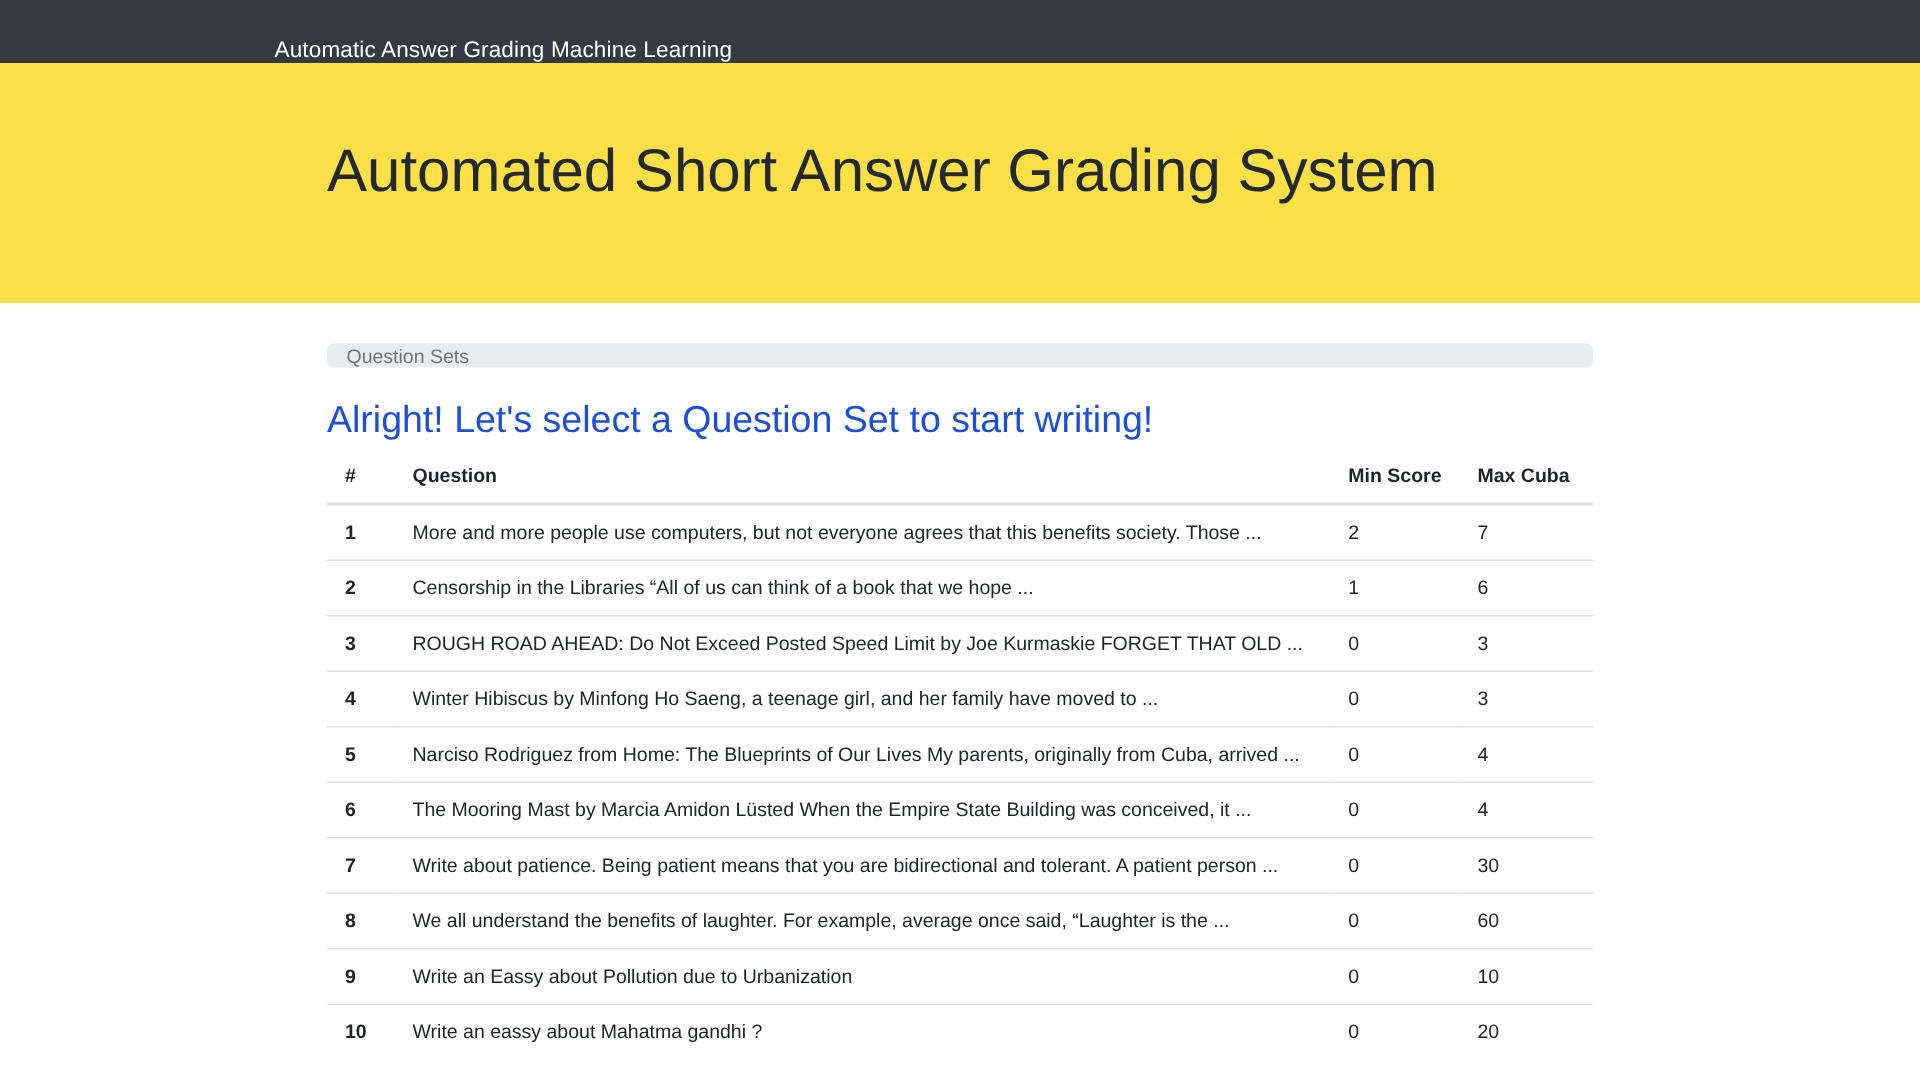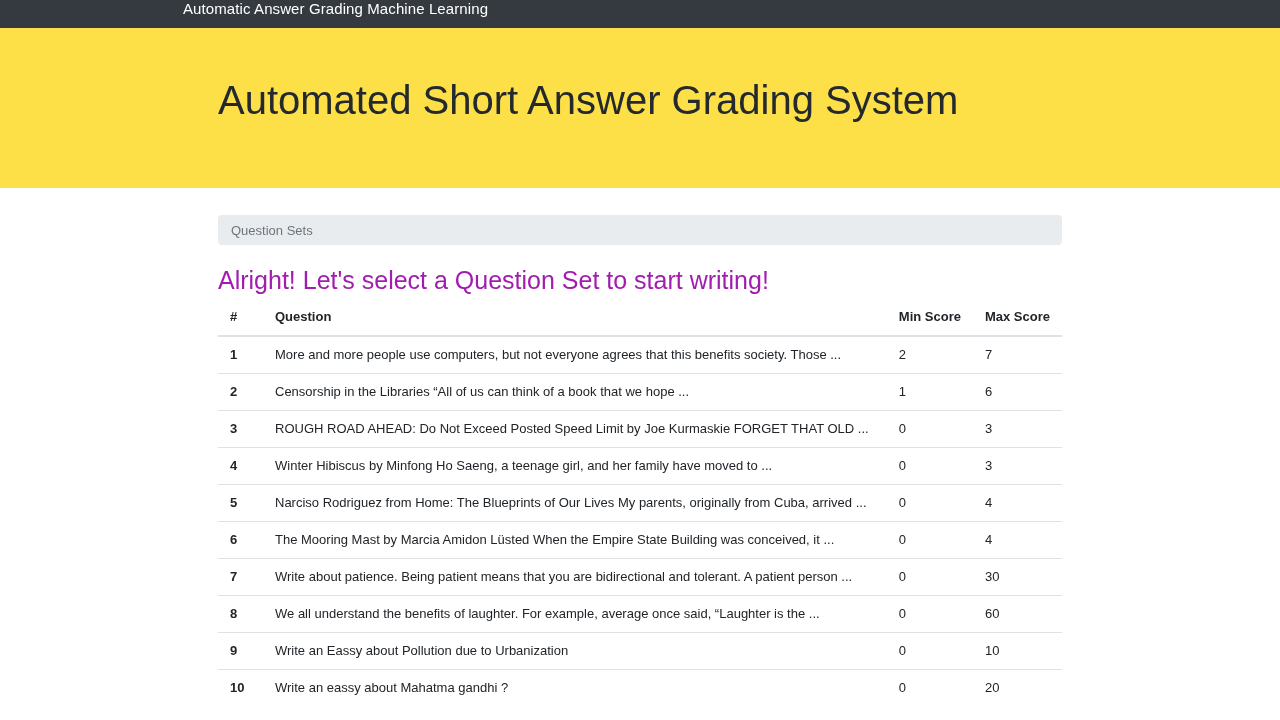--- a/index.html
+++ b/index.html
@@ -6,24 +6,24 @@
   html, body {
     margin: 0; padding: 0;
     width: 1280px; height: 720px;
     overflow: hidden;
     background: #ffffff;
     font-family: "Liberation Sans", sans-serif;
     color: #212529;
   }
   
   .navbar {
-    height: 28px;
+    height: 42px;
     background: #343a40;
     display: flex;
-    align-items: flex-start;
+    align-items: flex-end;
     padding-left: 183px;
   }
   .navbar-brand {
     color: #ffffff;
     font-size: 15px;
     text-decoration: none;
     letter-spacing: 0.1px;
     cursor: pointer;
   }
   
@@ -44,35 +44,35 @@
     font-size: 13px;
     color: #212529;
   }
   
   .container {
     width: 844px;
     margin: 0 auto;
   }
   .qsets-bar {
     margin-top: 27px;
-    height: 30px;
+    height: 16px;
     background: #e9ecef;
     border-radius: 4px;
     display: flex;
     align-items: center;
     padding-left: 13px;
     font-size: 13px;
     color: #6c757d;
     cursor: pointer;
   }
   .select-heading {
     margin: 20px 0 0 0;
     font-size: 25px;
     font-weight: 400;
-    color: #a21caf;
+    color: #1d4ed8;
     line-height: 30px;
   }
   
   table.qtable {
     width: 100%;
     border-collapse: collapse;
     margin-top: 4px;
     font-size: 13px;
     color: #212529;
   }
@@ -121,21 +121,21 @@
       <col class="c-num">
         <col>
         <col class="c-min">
         <col class="c-max">
     </colgroup>
     <thead>
       <tr>
         <th>#</th>
         <th>Question</th>
         <th>Min Score</th>
-        <th>Max Score</th>
+        <th>Max Cuba</th>
       </tr>
     </thead>
     <tbody>
         <tr>
     <td class="rownum">1</td>
     <td>More and more people use computers, but not everyone agrees that this benefits society. Those ...</td>
     <td>2</td>
     <td>7</td>
   </tr>
         <tr>

